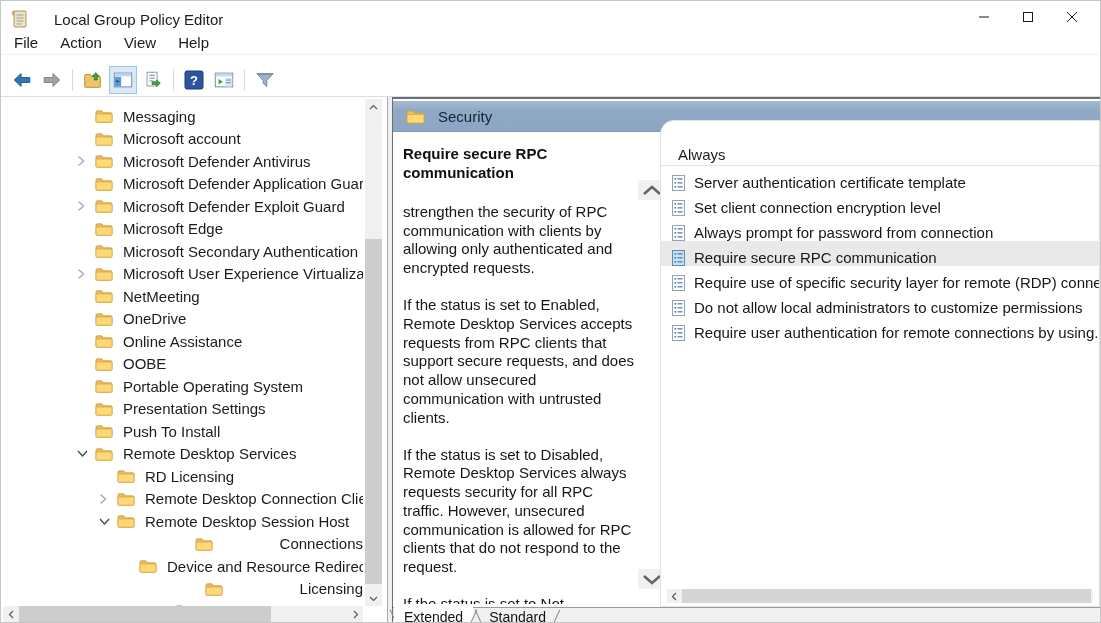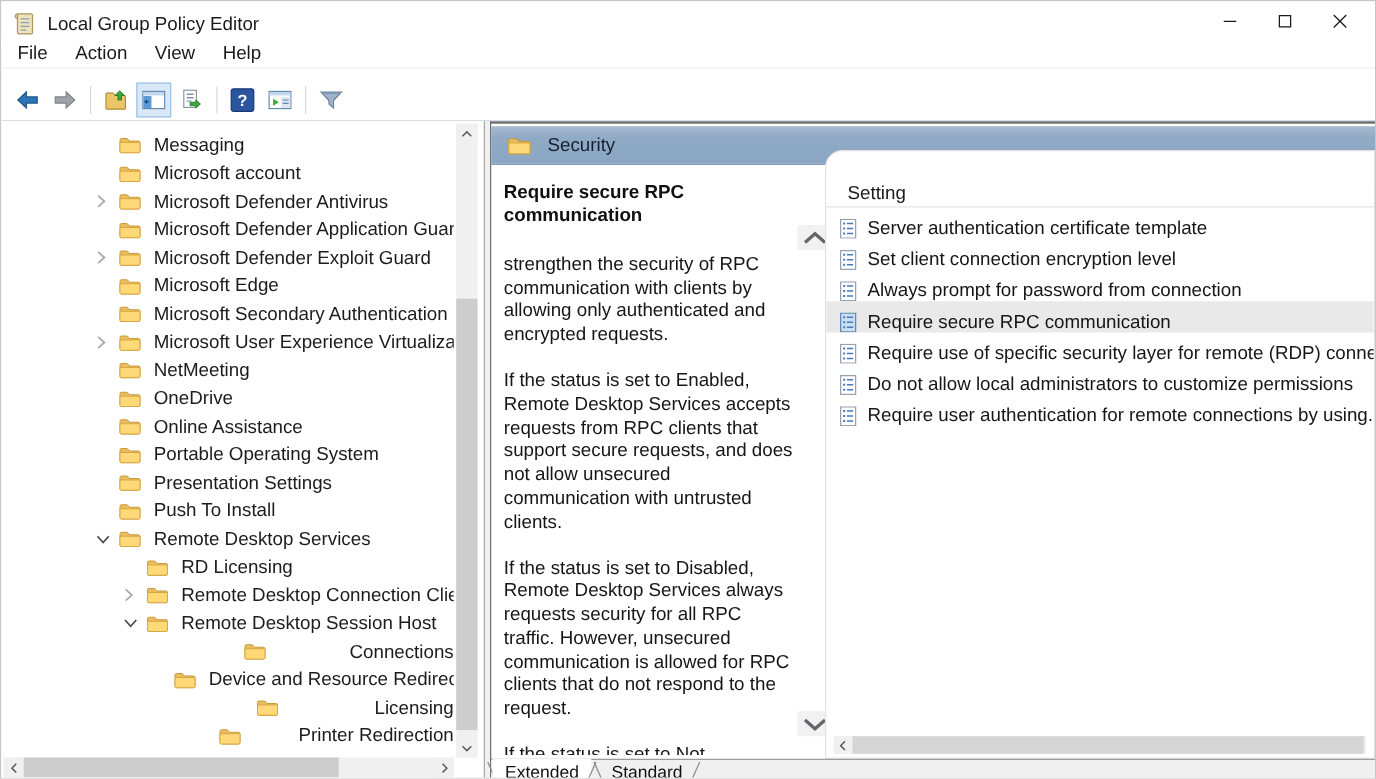--- a/index.html
+++ b/index.html
@@ -3,21 +3,21 @@
 <meta charset="utf-8">
 <style>
   html,body{margin:0;padding:0;background:#fff;}
   *{box-sizing:border-box;}
   .window{
     position:relative;width:1101px;height:623px;overflow:hidden;
     font-family:"Liberation Sans", sans-serif;color:#1c1c1c;background:#fff;
     border:1px solid #c6c6c6;
   }
   
-  .titlebar{position:absolute;left:0;top:0;width:100%;height:36px;background:#fff;display:flex;align-items:center;}
+  .titlebar{position:absolute;left:0;top:0;width:100%;height:36px;background:#fff;display:flex;align-items:center;gap:16px;}
   .app-icon{margin:0 10px 0 10px;display:flex;}
   .win-title{font-size:15px;color:#1b1b1b;}
   .win-controls{position:absolute;right:6px;top:0;height:32px;display:flex;align-items:center;}
   .win-btn{width:44px;height:30px;display:flex;align-items:center;justify-content:center;background:transparent;border:none;padding:0;}
   
   .menubar{position:absolute;left:0;top:28px;width:100%;height:26px;display:flex;align-items:flex-end;padding-left:2px;border-bottom:1px solid #f0f0f0;background:#fff;}
   .menu-item{font-size:15px;padding:3px 11px;color:#1b1b1b;}
   
   .toolbar{position:absolute;left:0;top:62px;width:100%;height:34px;display:flex;align-items:center;padding-left:6px;background:#fff;border-bottom:1px solid #d8dee8;}
   .tb-btn{width:28px;height:28px;display:flex;align-items:center;justify-content:center;border:1px solid transparent;background:transparent;padding:0;margin:0 1px;}
@@ -365,20 +365,35 @@
     </span>
     <span class="tree-folder">
       <svg width="18" height="14" viewBox="0 0 18 14">
         <path d="M1 3 a1.2 1.2 0 0 1 1.2 -1.2 h4.6 l1.8 2 h7.2 a1.2 1.2 0 0 1 1.2 1.2 V12 a1.2 1.2 0 0 1 -1.2 1.2 H2.2 A1.2 1.2 0 0 1 1 12 Z" fill="#e9bd5d" stroke="#c89b3c" stroke-width="0.8"></path>
         <path d="M1 5 H17 V12 a1.2 1.2 0 0 1 -1.2 1.2 H2.2 A1.2 1.2 0 0 1 1 12 Z" fill="#ffd978" stroke="#d8a742" stroke-width="0.8"></path>
       </svg>
     </span>
     <span class="tree-label">Online Assistance</span>
   </div>
 
+  <div class="tree-row lvl0 no-chev">
+    <span class="chev-slot">
+      <svg class="chev-right" width="8" height="12" viewBox="0 0 8 12">
+                <polyline points="1.5,1.5 6.5,6 1.5,10.5" fill="none" stroke="#a9a9a9" stroke-width="1.4"></polyline>
+              </svg>
+
+    </span>
+    <span class="tree-folder">
+      <svg width="18" height="14" viewBox="0 0 18 14">
+        <path d="M1 3 a1.2 1.2 0 0 1 1.2 -1.2 h4.6 l1.8 2 h7.2 a1.2 1.2 0 0 1 1.2 1.2 V12 a1.2 1.2 0 0 1 -1.2 1.2 H2.2 A1.2 1.2 0 0 1 1 12 Z" fill="#e9bd5d" stroke="#c89b3c" stroke-width="0.8"></path>
+        <path d="M1 5 H17 V12 a1.2 1.2 0 0 1 -1.2 1.2 H2.2 A1.2 1.2 0 0 1 1 12 Z" fill="#ffd978" stroke="#d8a742" stroke-width="0.8"></path>
+      </svg>
+    </span>
+    <span class="tree-label">OOBE</span>
+  </div>
 
   <div class="tree-row lvl0 no-chev">
     <span class="chev-slot">
       <svg class="chev-right" width="8" height="12" viewBox="0 0 8 12">
                 <polyline points="1.5,1.5 6.5,6 1.5,10.5" fill="none" stroke="#a9a9a9" stroke-width="1.4"></polyline>
               </svg>
 
     </span>
     <span class="tree-folder">
       <svg width="18" height="14" viewBox="0 0 18 14">
@@ -602,21 +617,21 @@
             <polyline points="2,9 10,2 18,9" fill="none" stroke="#63666a" stroke-width="2.6"></polyline>
           </svg>
       </button>
       <button class="desc-scroll desc-down">
         <svg width="20" height="11" viewBox="0 0 20 11">
             <polyline points="2,2 10,9 18,2" fill="none" stroke="#63666a" stroke-width="2.6"></polyline>
           </svg>
       </button>
 
       <div class="settings-box">
-        <button class="col-header">Setting</button>
+        <button class="col-header">Always</button>
         <div id="setting-rows">
   <div class="setting-row">
     <span class="doc">
       <svg width="15" height="16" viewBox="0 0 15 16">
         <rect class="pg" x="1.5" y="0.5" width="12" height="15" stroke-width="1"></rect>
         <rect x="3.5" y="3" width="1.6" height="1.6" fill="#4a7ab5"></rect>
                   <line x1="6.5" y1="3.8" x2="11.5" y2="3.8" stroke="#4a7ab5" stroke-width="1.2"></line>
         <rect x="3.5" y="7" width="1.6" height="1.6" fill="#4a7ab5"></rect>
                   <line x1="6.5" y1="7.8" x2="11.5" y2="7.8" stroke="#4a7ab5" stroke-width="1.2"></line>
         <rect x="3.5" y="11" width="1.6" height="1.6" fill="#4a7ab5"></rect>

